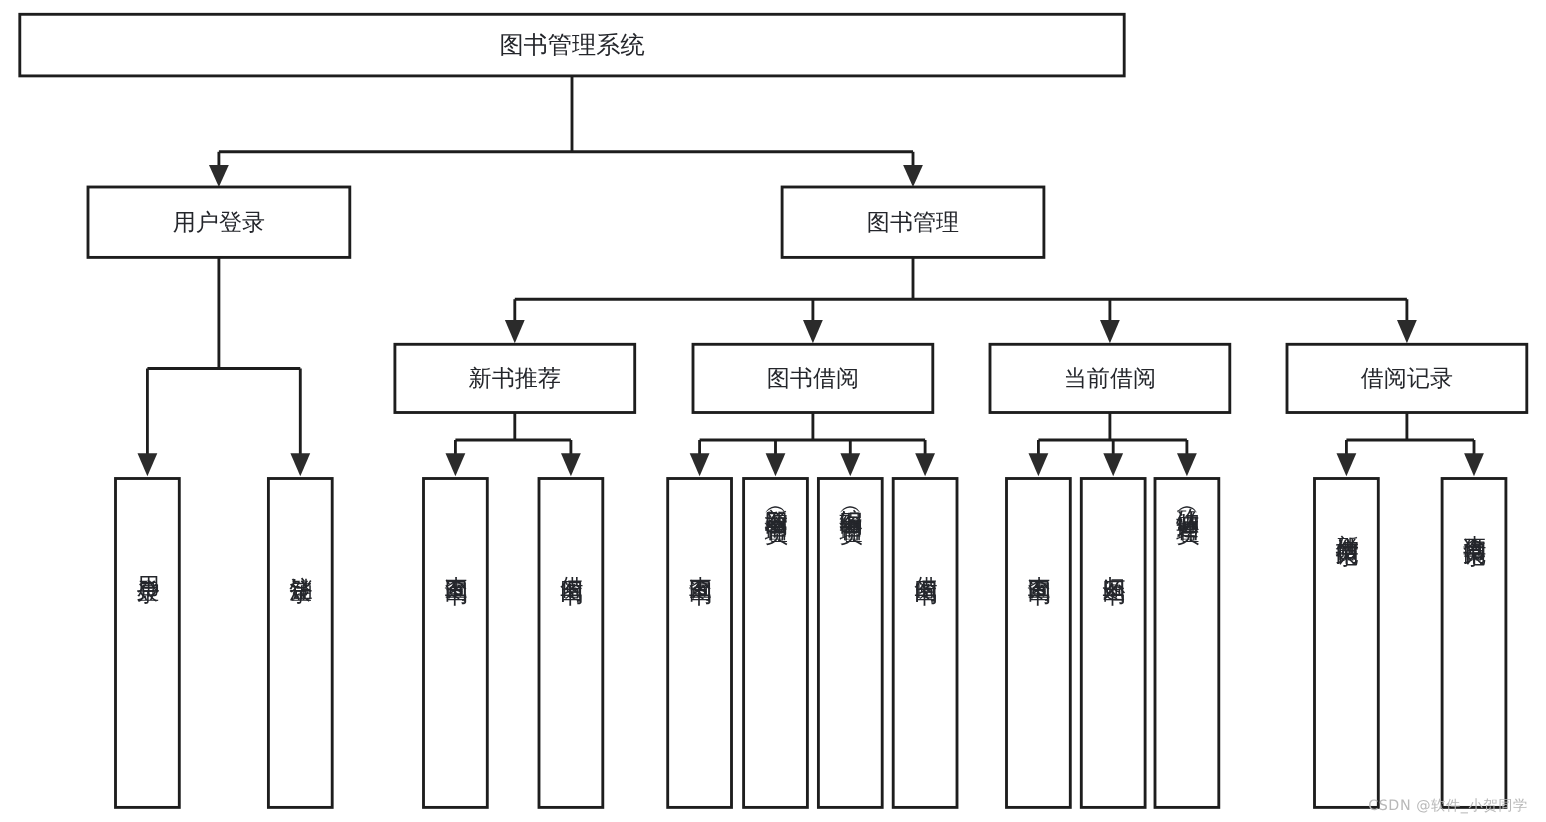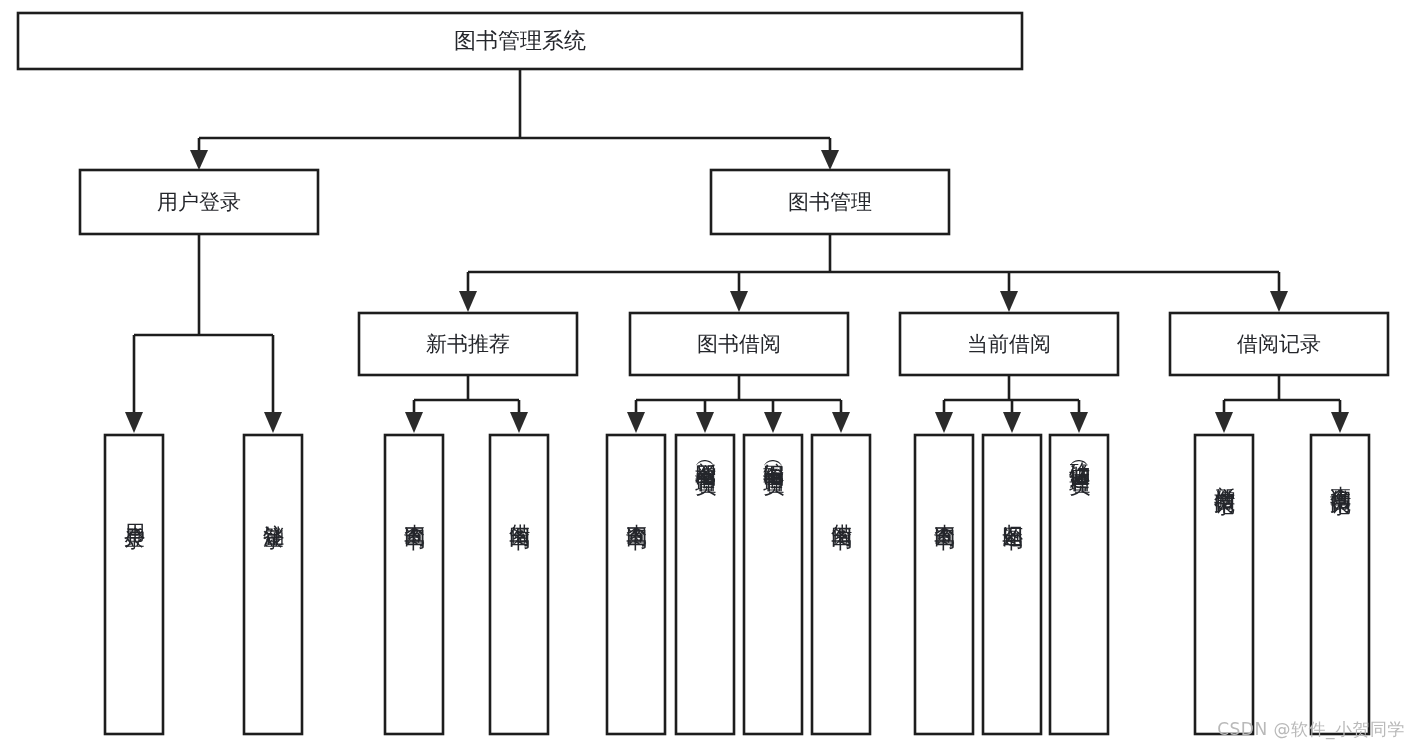--- a/index.html
+++ b/index.html
@@ -67,24 +67,24 @@
     text-orientation: upright;
     font-family: "DejaVu Sans", "Liberation Sans", sans-serif;
     font-size: 21px;
     line-height: 1.12;
     color: #24262b;
     letter-spacing: 2px;
     white-space: nowrap;
   }
   .watermark {
     position: absolute;
-    right: 0;
+    right: 16px;
     bottom: 6px;
     font-family: "DejaVu Sans", "Liberation Sans", sans-serif;
-    font-size: 17px;
+    font-size: 13px;
     color: #b9b9b9;
     letter-spacing: 0.5px;
     user-select: none;
   }
 </style>
 </head>
 <body>
 
 <div id="diagram-root">
 

